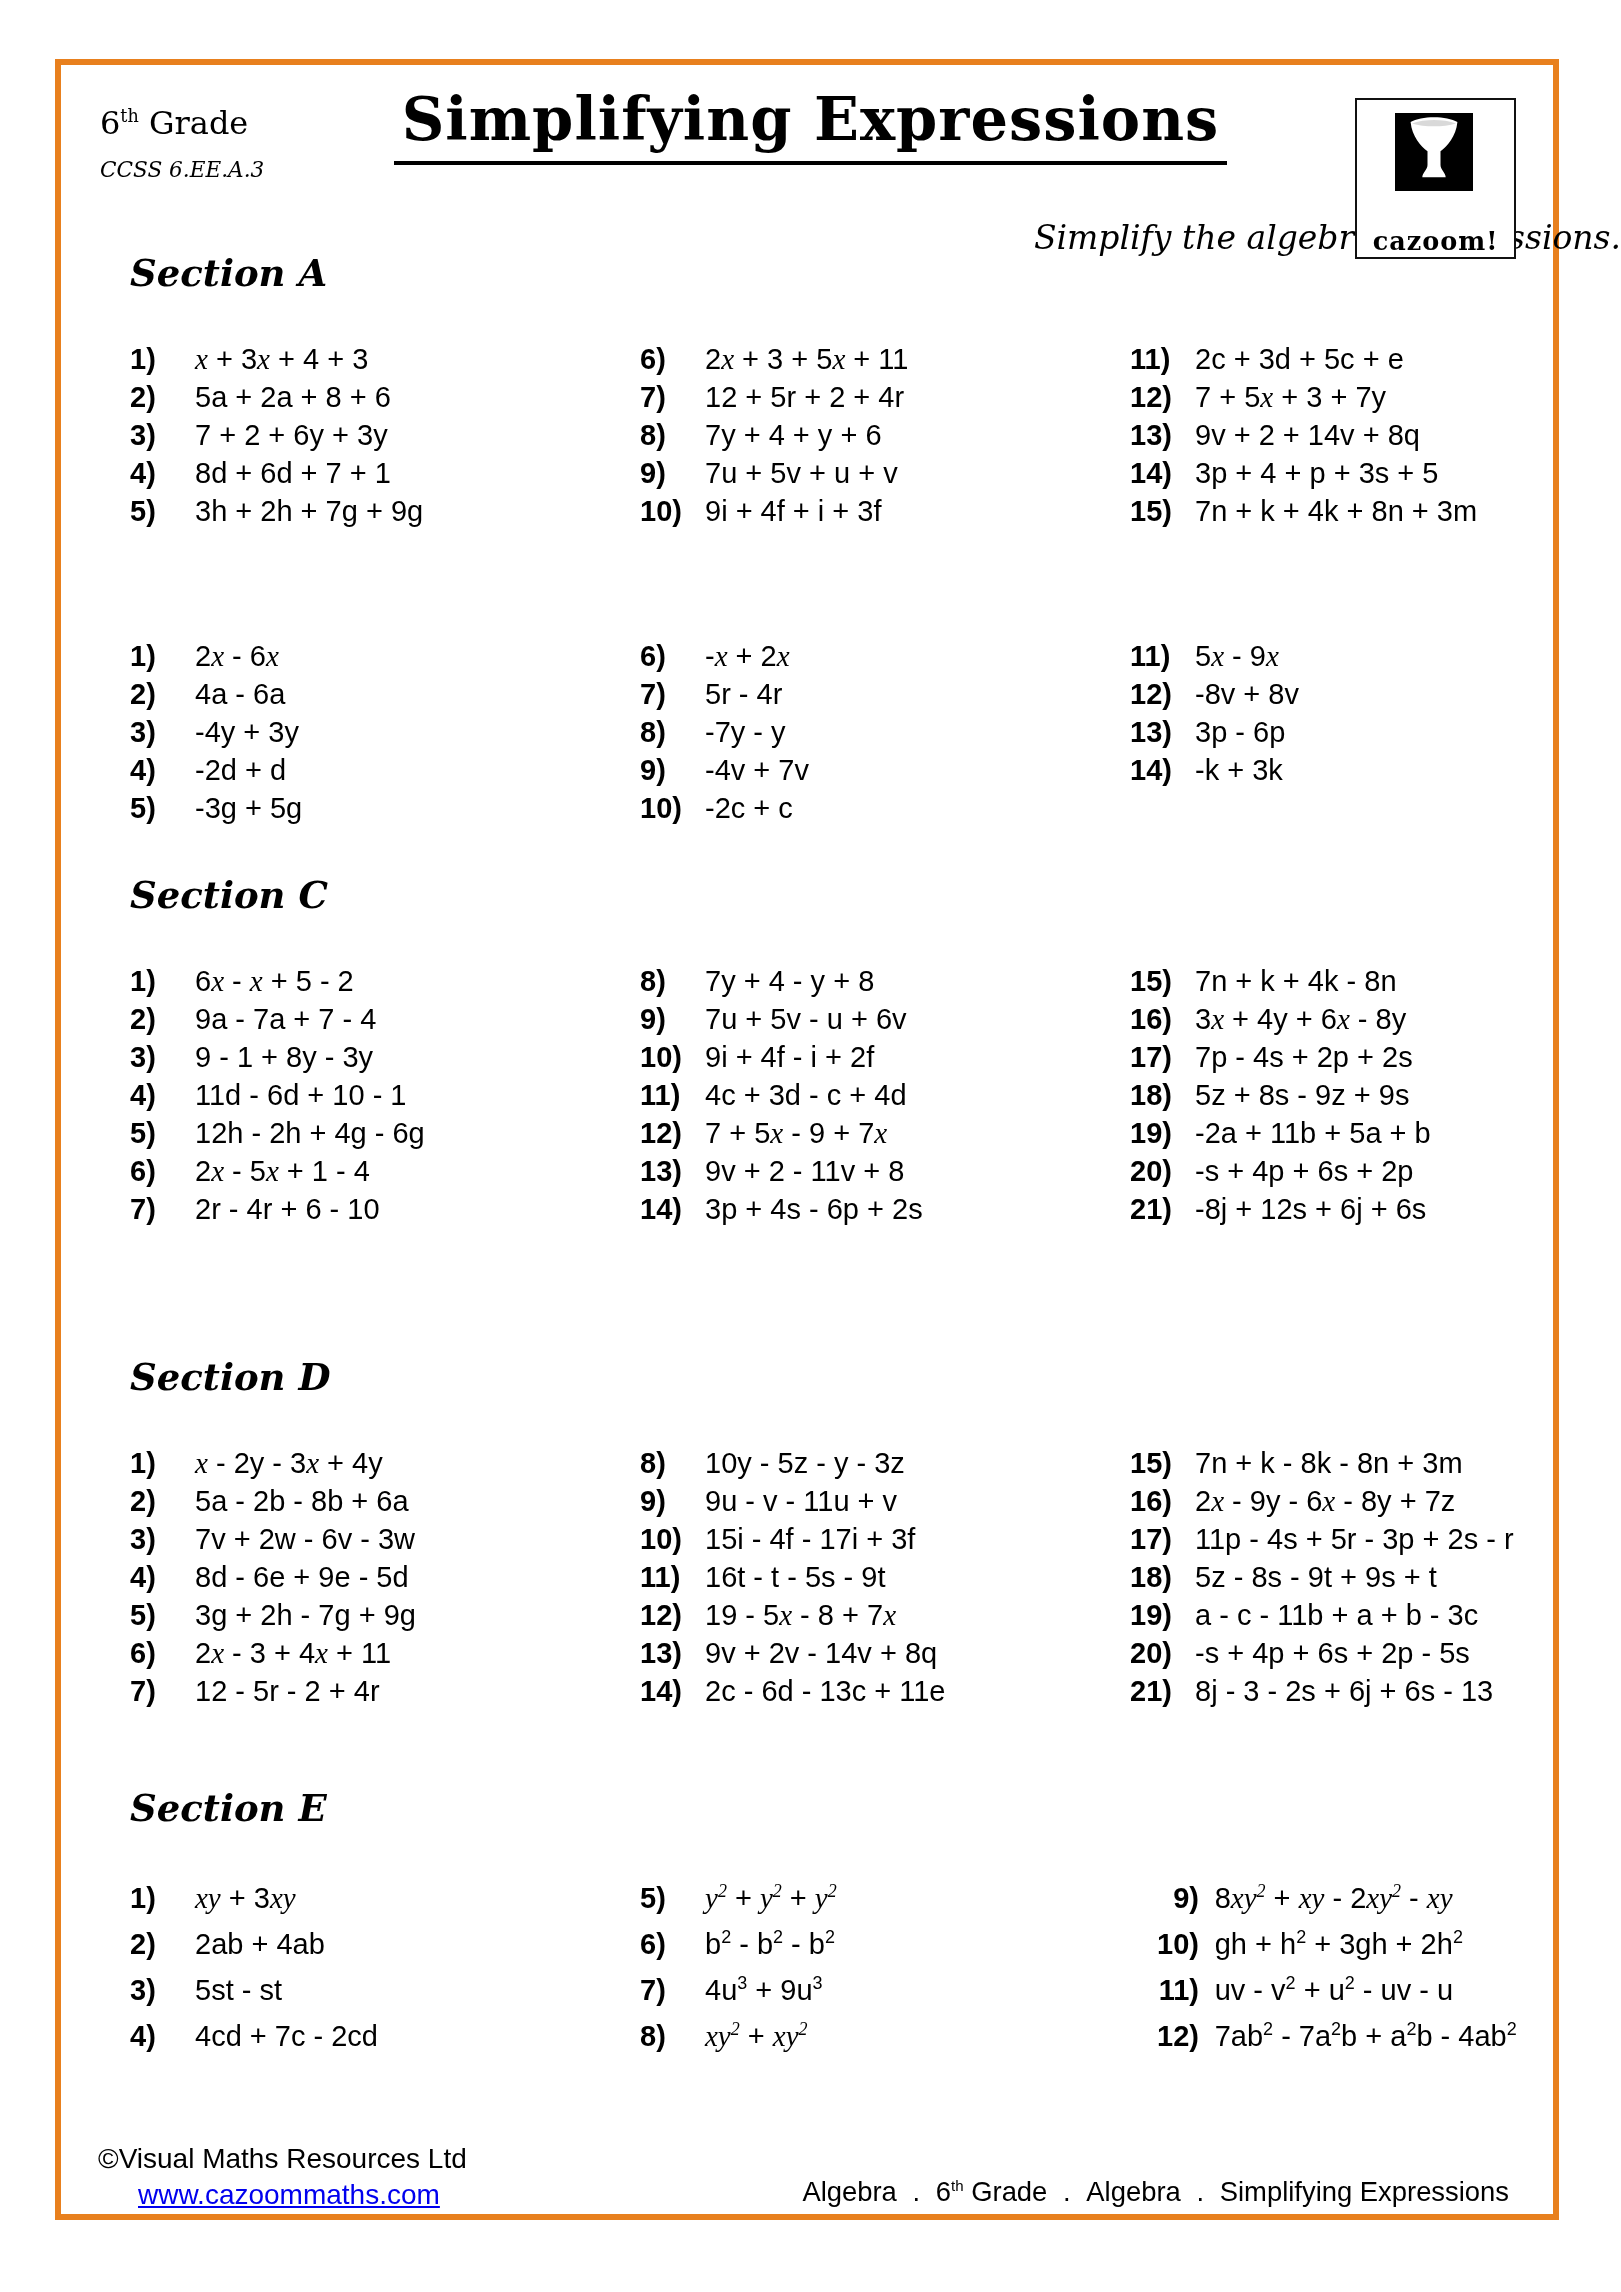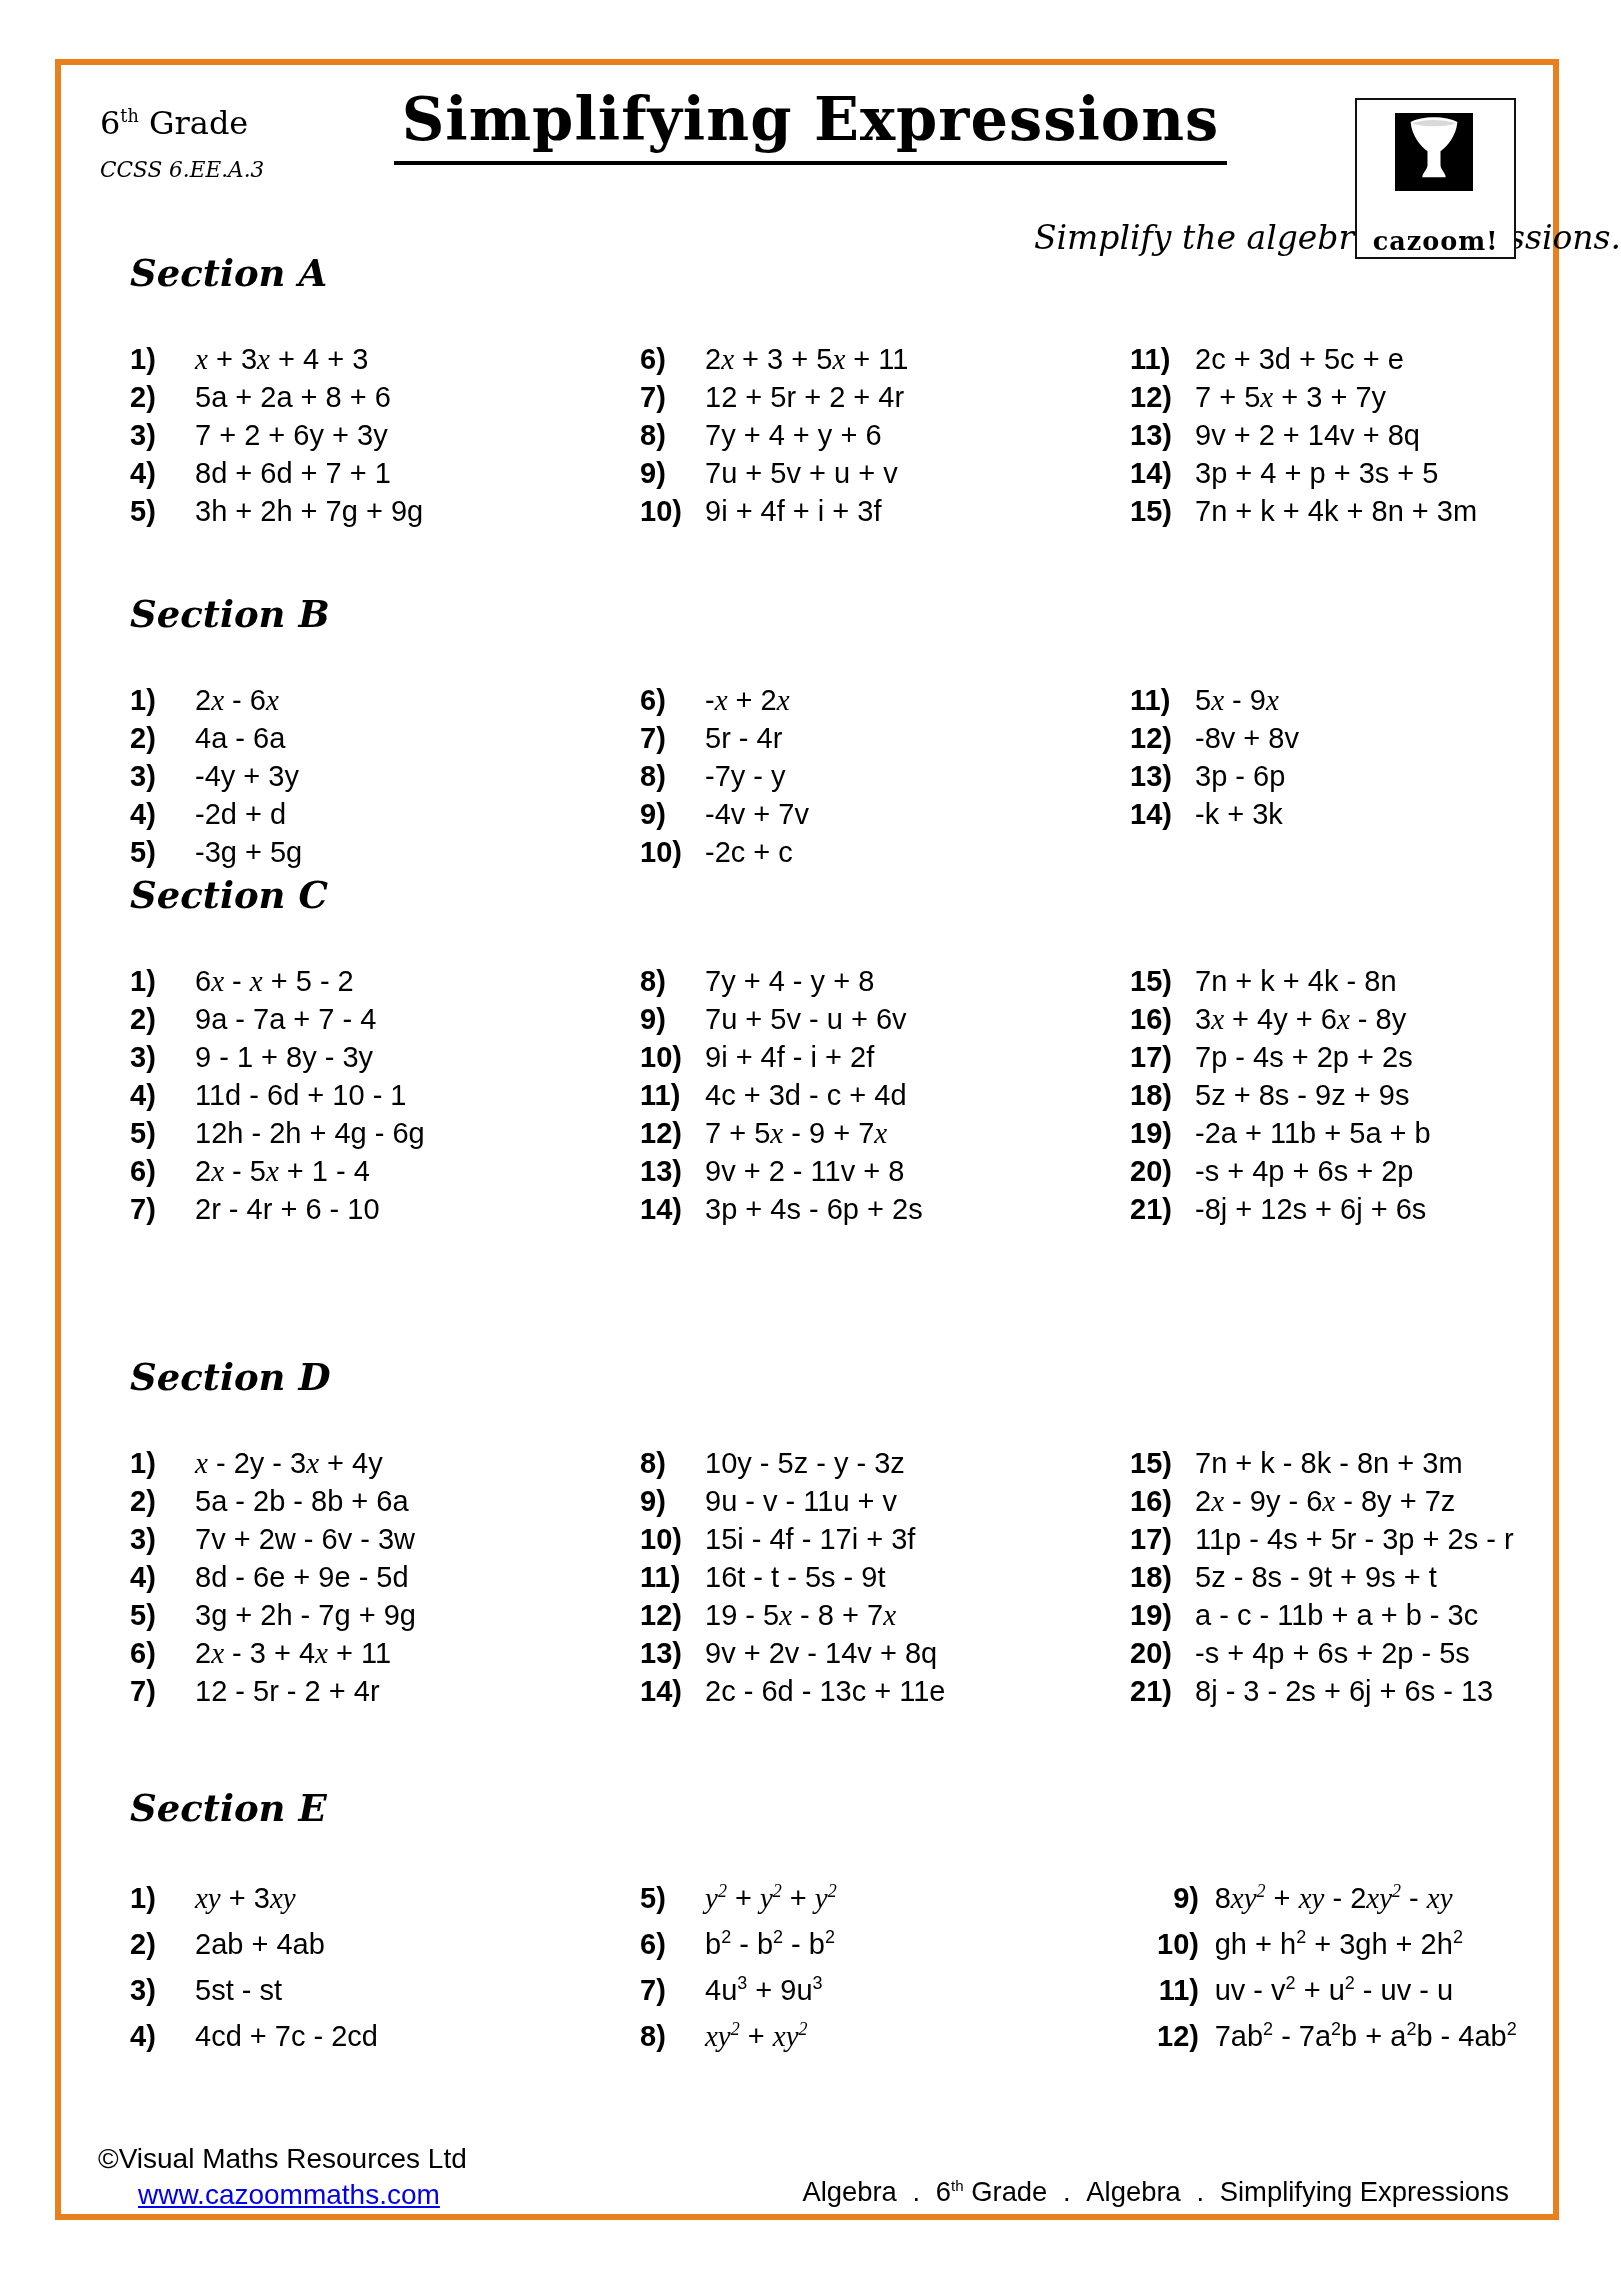--- a/index.html
+++ b/index.html
@@ -138,21 +138,20 @@
             <span class="expr"><span>3p + 4 + p + 3s + 5</span></span>
           </div>
           <div class="row">
             <span class="num">15)</span>
             <span class="expr"><span>7n + k + 4k + 8n + 3m</span></span>
           </div>
         </div>
       </div>
   </section>
   <section class="sec sec-1">
-    <h2>Section B</h2>
     <div class="grid">
         <div class="col col-1">
           <div class="row">
             <span class="num">1)</span>
             <span class="expr"><span>2</span><span class="var">x</span><span> - 6</span><span class="var">x</span></span>
           </div>
           <div class="row">
             <span class="num">2)</span>
             <span class="expr"><span>4a - 6a</span></span>
           </div>

